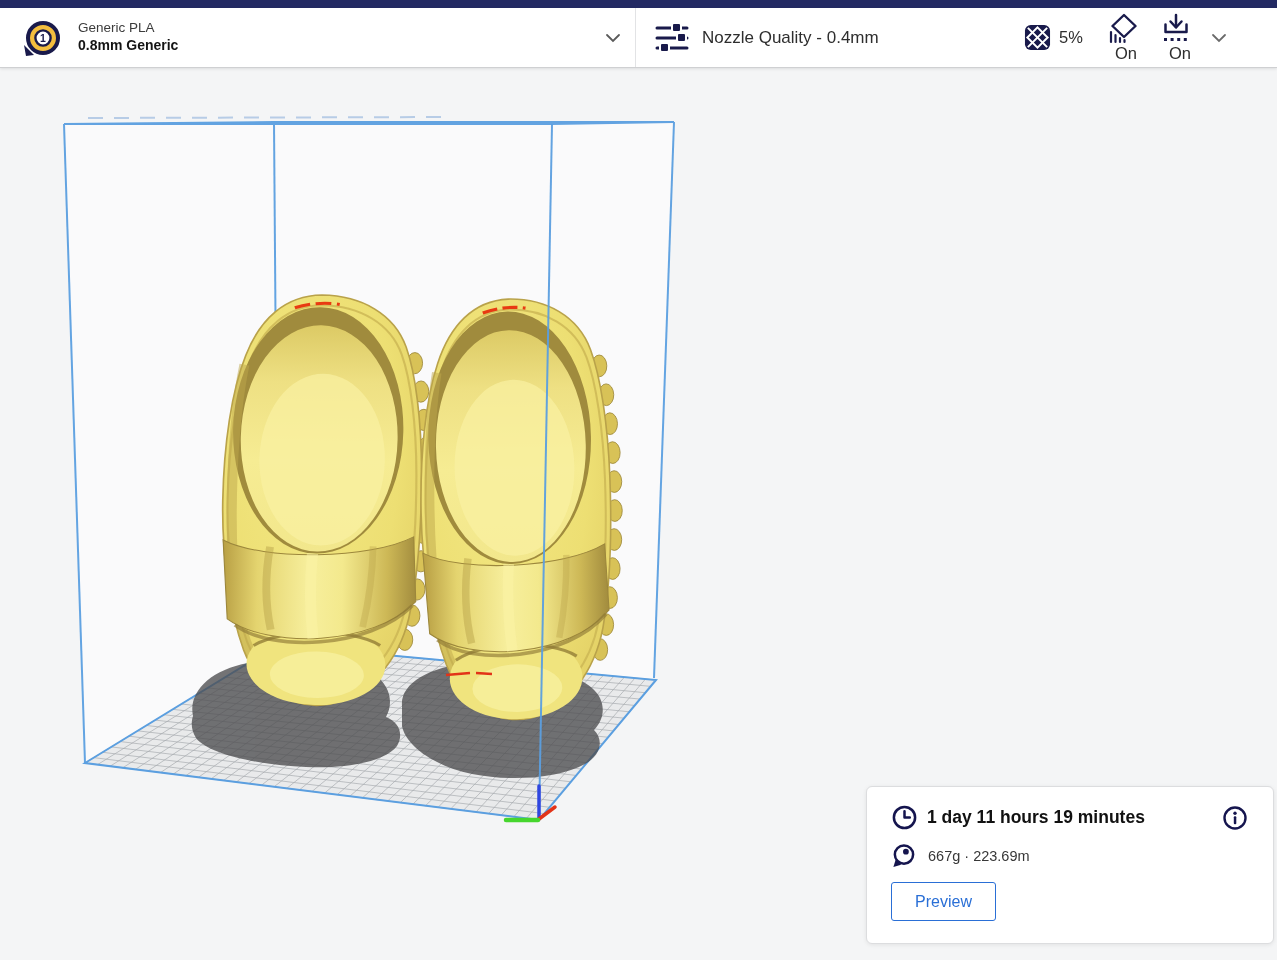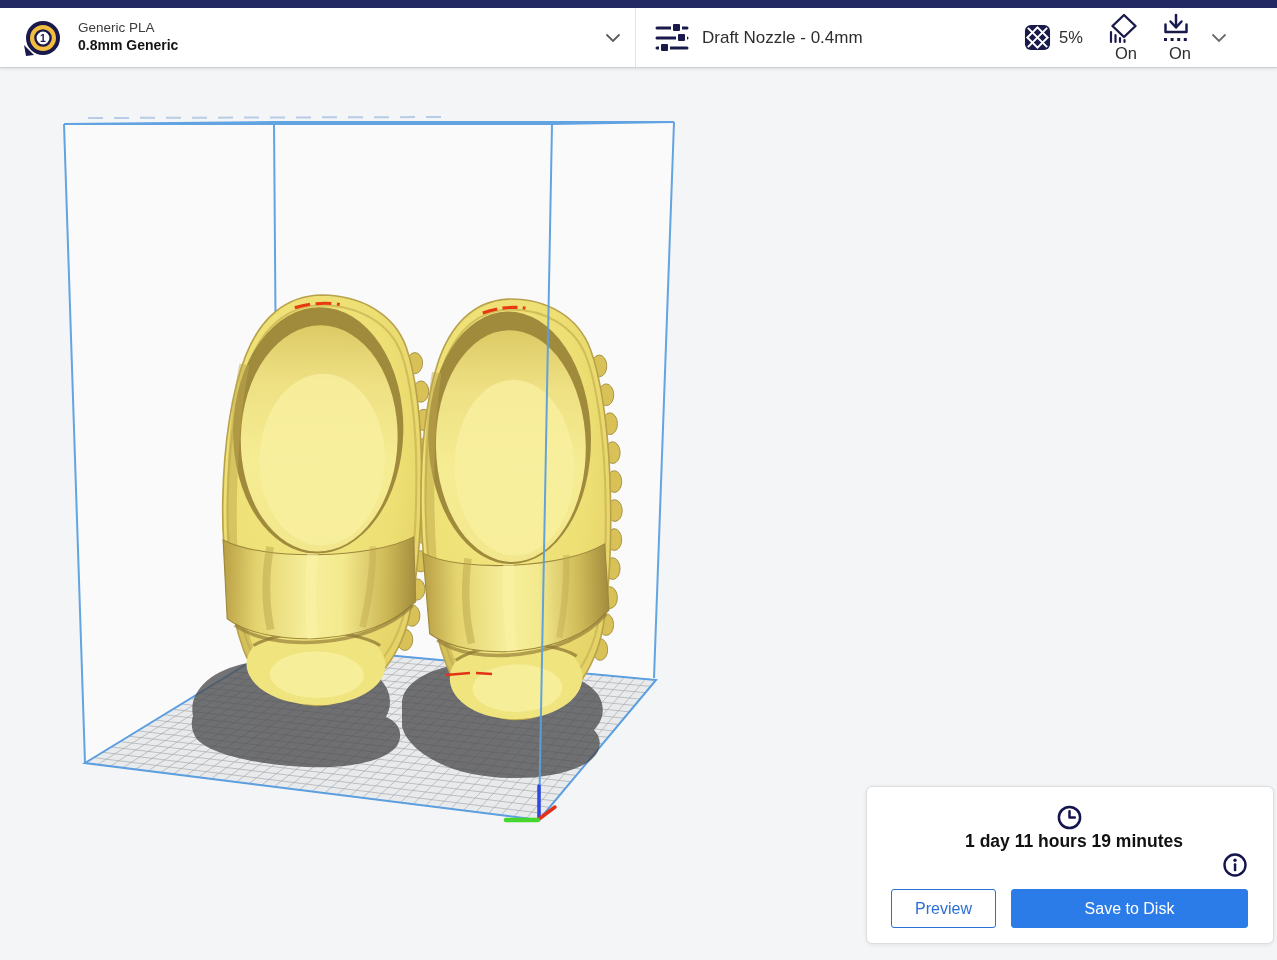--- a/index.html
+++ b/index.html
@@ -31,21 +31,21 @@
 
   
   .viewport { position:absolute; left:0; top:67px; width:1277px; height:893px; background:#f4f5f6; }
   .scene { position:absolute; inset:0; }
   #plate-grid line { stroke:#a6aaae; stroke-width:.75; opacity:.9; }
 
   
   .output-panel { position:absolute; right:3px; bottom:16px; width:408px; height:158px;
     background:#fff; border:1px solid #dcdddf; border-radius:6px;
     box-shadow:0 1px 4px rgba(0,0,0,.08); padding:17px 25px 0 24px; z-index:30; }
-  .op-row { display:flex; align-items:center;flex-direction:column; }
+  .op-row { display:flex; align-items:center; }
   .op-row.time { margin-bottom:11px; }
   .op-row.material { margin-bottom:13px; }
   .time-text { margin-left:9px; font-size:17.5px; font-weight:bold; color:#111; }
   .info-btn { margin-left:auto; cursor:pointer; display:flex; }
   .usage-text { margin-left:12px; font-size:14.5px; color:#373737; }
   .op-buttons { display:flex; }
   .btn { height:39px; border-radius:3px; font-family:"Liberation Sans",sans-serif;
     font-size:16px; cursor:pointer; display:flex; align-items:center; justify-content:center; }
   .btn-preview { width:105px; background:#fff; border:1px solid #2a6fd6; color:#2a6fd6; }
   .btn-save { flex:1; margin-left:15px; background:#2b7ce9; border:1px solid #2b7ce9; color:#fff; }
@@ -80,21 +80,21 @@
           <line x1="2" y1="6" x2="32" y2="6"></line>
             <line x1="2" y1="16" x2="32" y2="16"></line>
             <line x1="2" y1="26" x2="32" y2="26"></line>
         </g>
         <g fill="#191a4b" stroke="#ffffff" stroke-width="2">
           <rect x="17" y="1" width="9" height="9" rx="2"></rect>
           <rect x="22" y="11" width="9" height="9" rx="2"></rect>
           <rect x="5" y="21" width="9" height="9" rx="2"></rect>
         </g>
       </svg>
-      <span class="profile-text">Draft Nozzle - 0.4mm</span>
+      <span class="profile-text">Nozzle Quality - 0.4mm</span>
 
       <div class="setting-group sp1">
         <svg width="27" height="27" viewBox="0 0 28 28">
           <rect x="1" y="1" width="26" height="26" rx="6" fill="#191a4b"></rect>
           <g stroke="#ffffff" stroke-width="2.1" fill="none">
             <path d="M14,3.5 L24.5,14 L14,24.5 L3.5,14 Z"></path>
             <path d="M4,4 L24,24 M24,4 L4,24"></path>
           </g>
         </svg>
         <span class="val">5%</span>
@@ -307,19 +307,26 @@
         </svg>
         <span class="time-text">1 day 11 hours 19 minutes</span>
         <span class="info-btn">
           <svg width="26" height="26" viewBox="0 0 26 26">
             <circle cx="13" cy="13" r="10.5" stroke="#15154e" stroke-width="2.4" fill="none"></circle>
             <circle cx="13" cy="8.3" r="1.7" fill="#15154e"></circle>
             <rect x="11.8" y="11.2" width="2.5" height="8" rx="1" fill="#15154e"></rect>
           </svg>
         </span>
       </div>
+      <div class="op-row material">
+        <svg width="25" height="27" viewBox="0 0 26 28">
+          <path d="M5,18 L2.5,26 L10.5,23.5 Z" fill="#15154e"></path>
+          <circle cx="13.5" cy="13" r="9.5" stroke="#15154e" stroke-width="2.6" fill="#ffffff"></circle>
+          <circle cx="15.5" cy="10" r="3" fill="#15154e"></circle>
+        </svg>
+        <span class="usage-text">667g · 223.69m</span>
+      </div>
       <div class="op-buttons">
         <button class="btn btn-preview">Preview</button>
-        <button class="btn btn-save">Save to Disk</button>
       </div>
     </div>
   </div>
 </div>
 
 </body></html>

